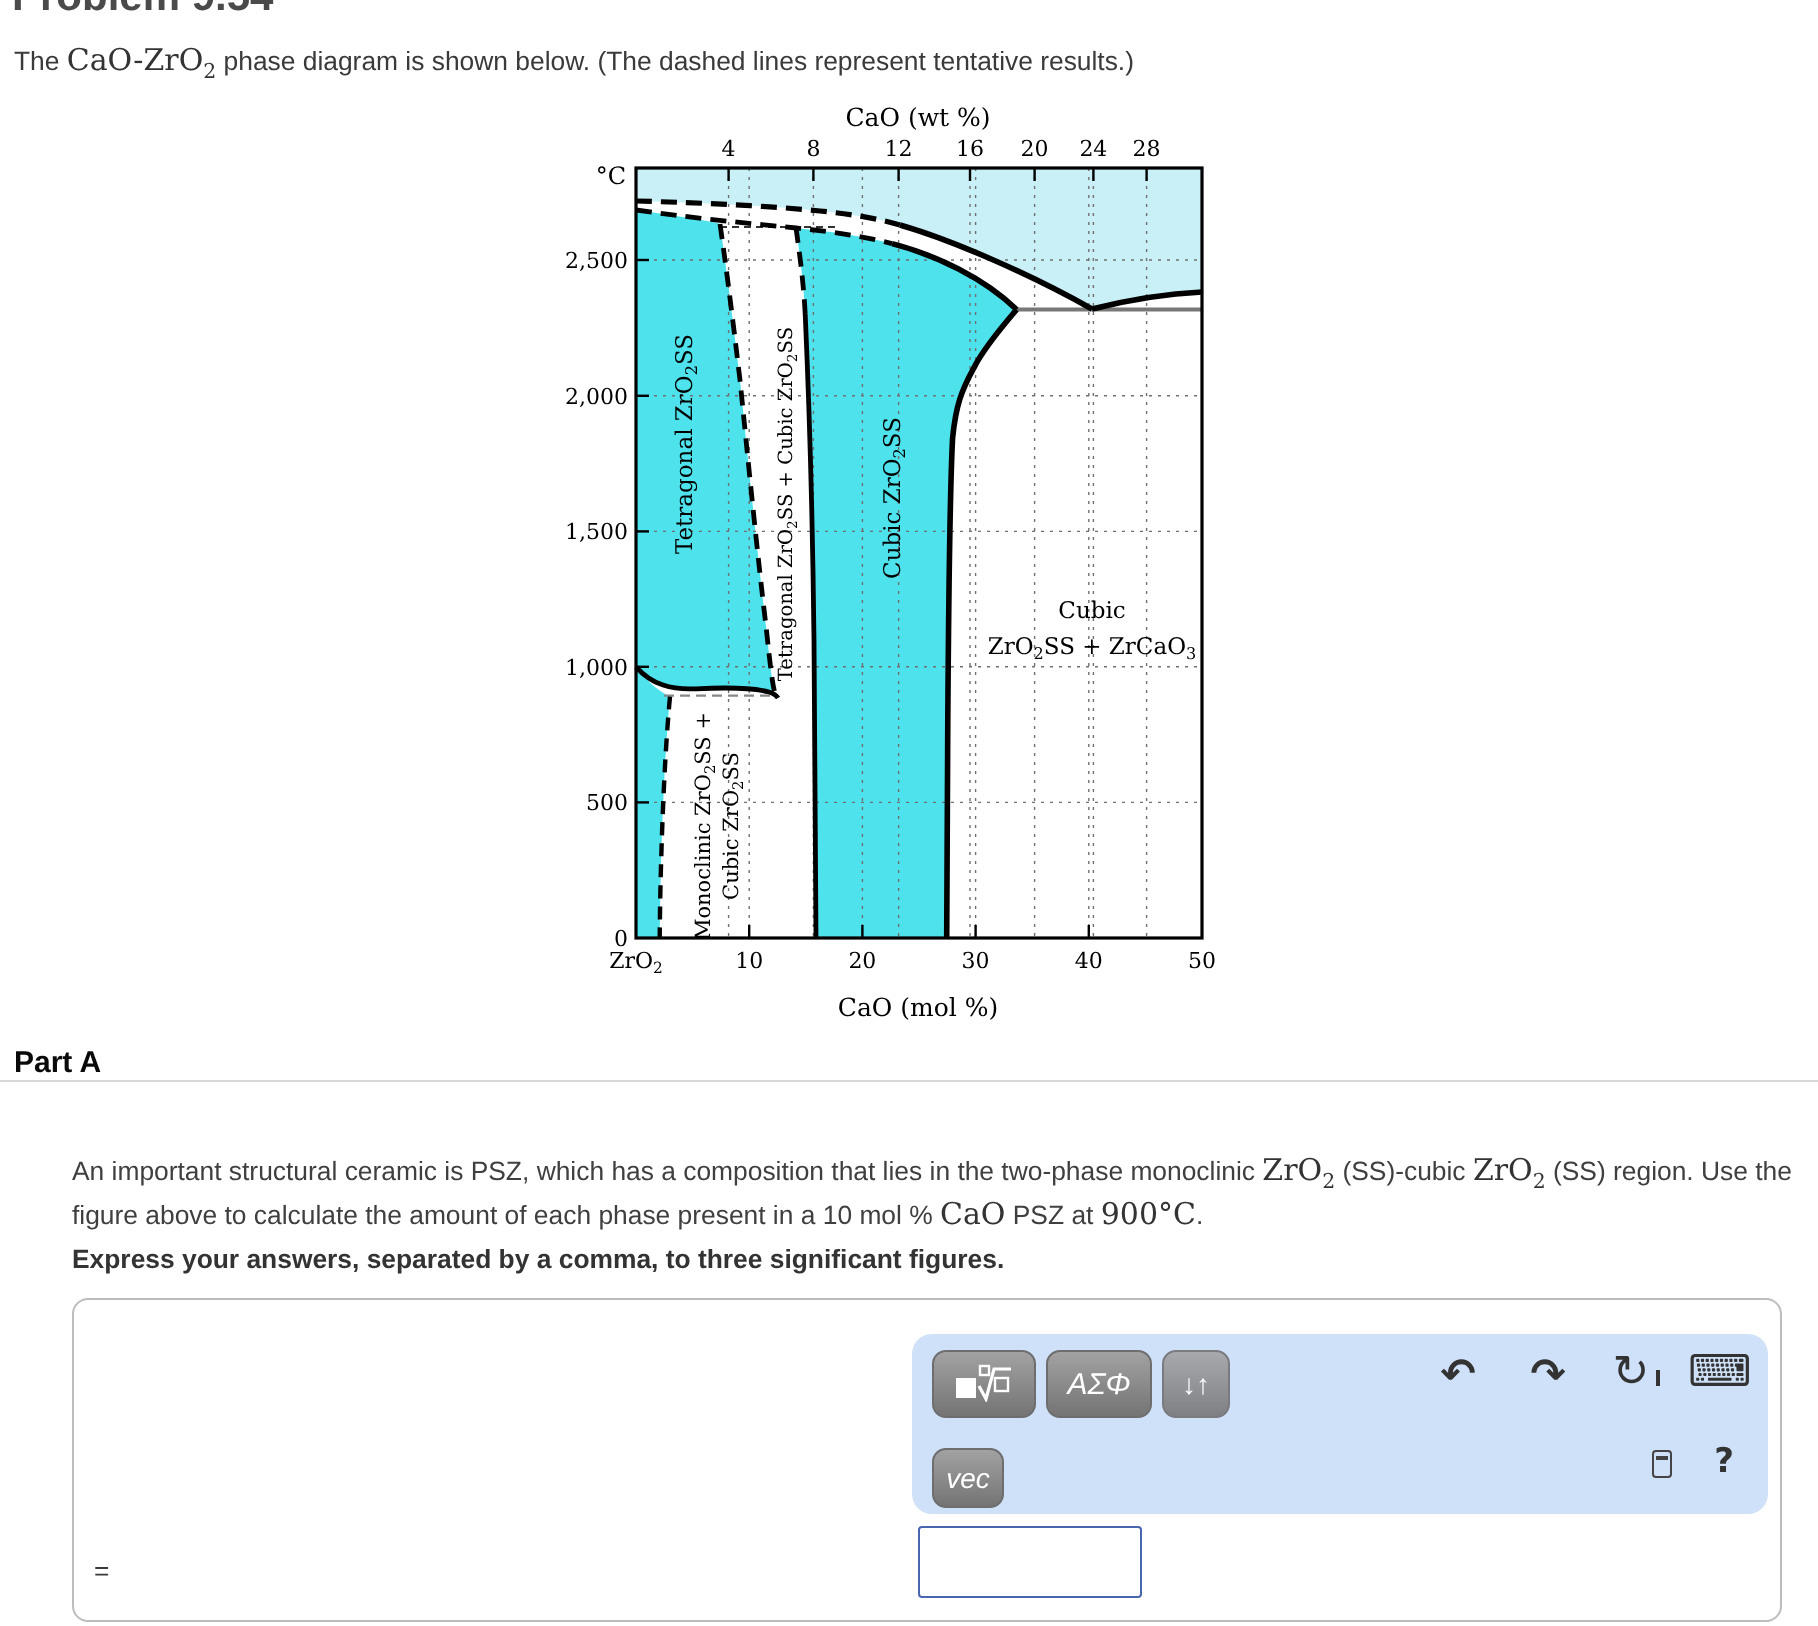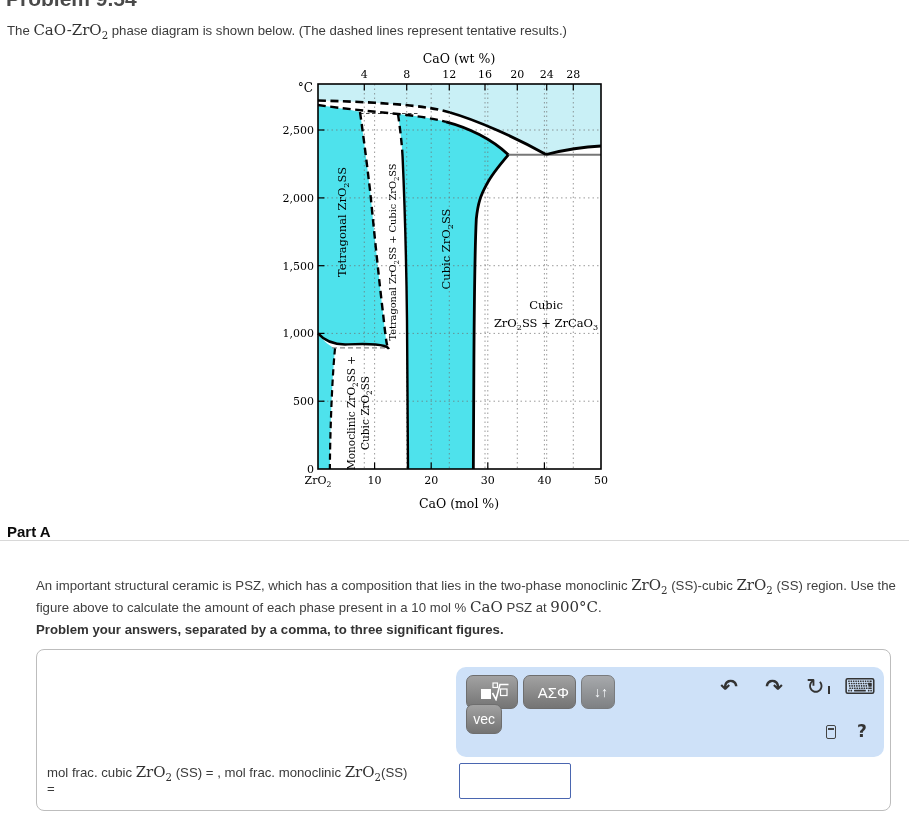--- a/index.html
+++ b/index.html
@@ -27,22 +27,22 @@
 
   #divider{left:0;top:540px;width:909px;height:1px;background:#d8d8d8;}
   #part-a{left:7px;top:523px;font-size:15px;font-weight:bold;color:#0a0a0a;}
   #qtext{left:36px;top:575px;width:860px;line-height:20.5px;color:#3f3f3f;}
   #express{left:36px;top:622px;font-weight:bold;color:#333;}
 
   #answer-box{left:36px;top:649px;width:853px;height:160px;border:1px solid var(--panel-border);
               border-radius:8px;background:#fff;}
   #toolbar{left:455px;top:666px;width:428px;height:90px;background:var(--toolbar-bg);border-radius:10px;}
   .tbtn{position:absolute;border-radius:7px;background:linear-gradient(var(--btn-top),var(--btn-bottom));
-        border:1px solid #6e6e6e;color:#fff;text-align:right;cursor:pointer;
-        font-family:"Liberation Sans",sans-serif;}
+        border:1px solid #6e6e6e;color:#fff;text-align:center;cursor:pointer;
+        font-family:"Liberation Sans",sans-serif;font-style:italic;}
   .ticon{position:absolute;color:var(--icon);text-align:center;cursor:pointer;
          font-family:"DejaVu Sans",sans-serif;}
   #reset-bar{display:inline-block;width:2px;height:8px;background:var(--icon);margin-left:3px;}
   #small-note-icon{position:absolute;left:370px;top:58px;width:8px;height:12px;border:1.5px solid #444;
                    border-radius:2px;cursor:pointer;}
   #small-note-icon div{margin:2px 1px 0 1px;height:1.5px;background:#444;}
   #ans-input{left:458px;top:762px;width:102px;height:34px;border:1.5px solid var(--input-border);
              border-radius:2px;font-size:14px;padding:0 4px;font-family:"Liberation Sans",sans-serif;}
 </style>
 </head>
@@ -159,48 +159,48 @@
     <text font-size="11.5" text-anchor="middle" transform="rotate(-90 170 199)" x="170" y="199"><tspan>Cubic ZrO</tspan><tspan dy="2.5" font-size="70%" class="svgsub">2</tspan><tspan dy="-2.5">SS</tspan></text>
     <text font-size="10.5" text-anchor="middle" transform="rotate(-90 75 363)" x="75" y="363"><tspan>Monoclinic ZrO</tspan><tspan dy="2.5" font-size="70%" class="svgsub">2</tspan><tspan dy="-2.5">SS +</tspan></text>
     <text font-size="10.5" text-anchor="middle" transform="rotate(-90 89 363)" x="89" y="363"><tspan>Cubic ZrO</tspan><tspan dy="2.5" font-size="70%" class="svgsub">2</tspan><tspan dy="-2.5">SS</tspan></text>
     <text font-size="11.5" text-anchor="middle" x="266" y="259"><tspan>Cubic</tspan></text>
     <text font-size="11.5" text-anchor="middle" x="266" y="277"><tspan>ZrO</tspan><tspan dy="2.5" font-size="70%" class="svgsub">2</tspan><tspan dy="-2.5">SS + ZrCaO</tspan><tspan dy="2.5" font-size="70%" class="svgsub">3</tspan></text>
   </svg>
 
   <div class="abs" id="divider"></div>
   <div class="abs" id="part-a">Part A</div>
   <div class="abs" id="qtext">An important structural ceramic is PSZ, which has a composition that lies in the two-phase monoclinic <span class="math">ZrO<sub>2</sub></span> (SS)-cubic <span class="math">ZrO<sub>2</sub></span> (SS) region. Use the figure above to calculate the amount of each phase present in a 10 mol % <span class="math">CaO</span> PSZ at <span class="math">900°C</span>.</div>
-  <div class="abs" id="express">Problem your answers, separated by a comma, to three significant figures.</div>
+  <div class="abs" id="express">Express your answers, separated by a comma, to three significant figures.</div>
 
   <div class="abs" id="answer-box">
 
     <div id="toolbar" class="abs" style="left:419px;top:17px;">
       <button class="tbtn" style="left:10px;top:8px;width:52px;height:34px;">
         <svg width="32" height="20" viewBox="0 0 30 20">
           <rect x="1" y="8" width="10" height="10" fill="#fff"></rect>
           <rect x="13" y="2" width="4.5" height="4.5" fill="none" stroke="#fff" stroke-width="1.2"></rect>
           <path d="M12.5,12 L16,18.5 L20,3.5 L28.5,3.5" fill="none" stroke="#fff" stroke-width="1.6"></path>
           <rect x="20.5" y="8" width="6.5" height="6.5" fill="none" stroke="#fff" stroke-width="1.2"></rect>
         </svg>
       </button>
       <button class="tbtn" style="left:67px;top:8px;width:53px;height:34px;font-size:15px;">ΑΣΦ</button>
       <button class="tbtn" style="left:125px;top:8px;width:34px;height:34px;font-size:14px;opacity:.88;">↓↑</button>
-      <button class="tbtn" style="left:10px;top:37px;width:36px;height:30px;font-size:14px;">vec</button>
+      <button class="tbtn" style="left:10px;top:57px;width:36px;height:30px;font-size:14px;">vec</button>
 
       <span class="ticon" style="left:258px;top:8px;width:30px;font-size:21px;font-weight:bold;">↶</span>
       <span class="ticon" style="left:303px;top:8px;width:30px;font-size:21px;font-weight:bold;">↷</span>
       <span class="ticon" style="left:345px;top:7px;width:34px;font-size:22px;"><span>↻</span><i id="reset-bar"></i></span>
       <span class="ticon" style="left:388px;top:7px;width:30px;font-size:22px;">⌨</span>
 
       <span id="small-note-icon">
           <div></div>
         </span>
       <span class="ticon" style="left:394px;top:54px;width:24px;font-size:17px;font-weight:600;">?</span>
     </div>
 
     <div class="abs" style="left:10px;top:113px;width:400px;">
-      <span>mol frac. cubic <span class="math">ZrO<sub>2</sub></span> (SS) = , mol frac. monoclinic <span class="math">ZrO<sub>2</sub></span>(SS)</span><br>
+      <br>
       <span>=</span>
     </div>
     <input class="abs" id="ans-input" style="left: 422px; top: 113px;" type="text" value="">
   </div>
 
 </div>
 
 </body></html>

